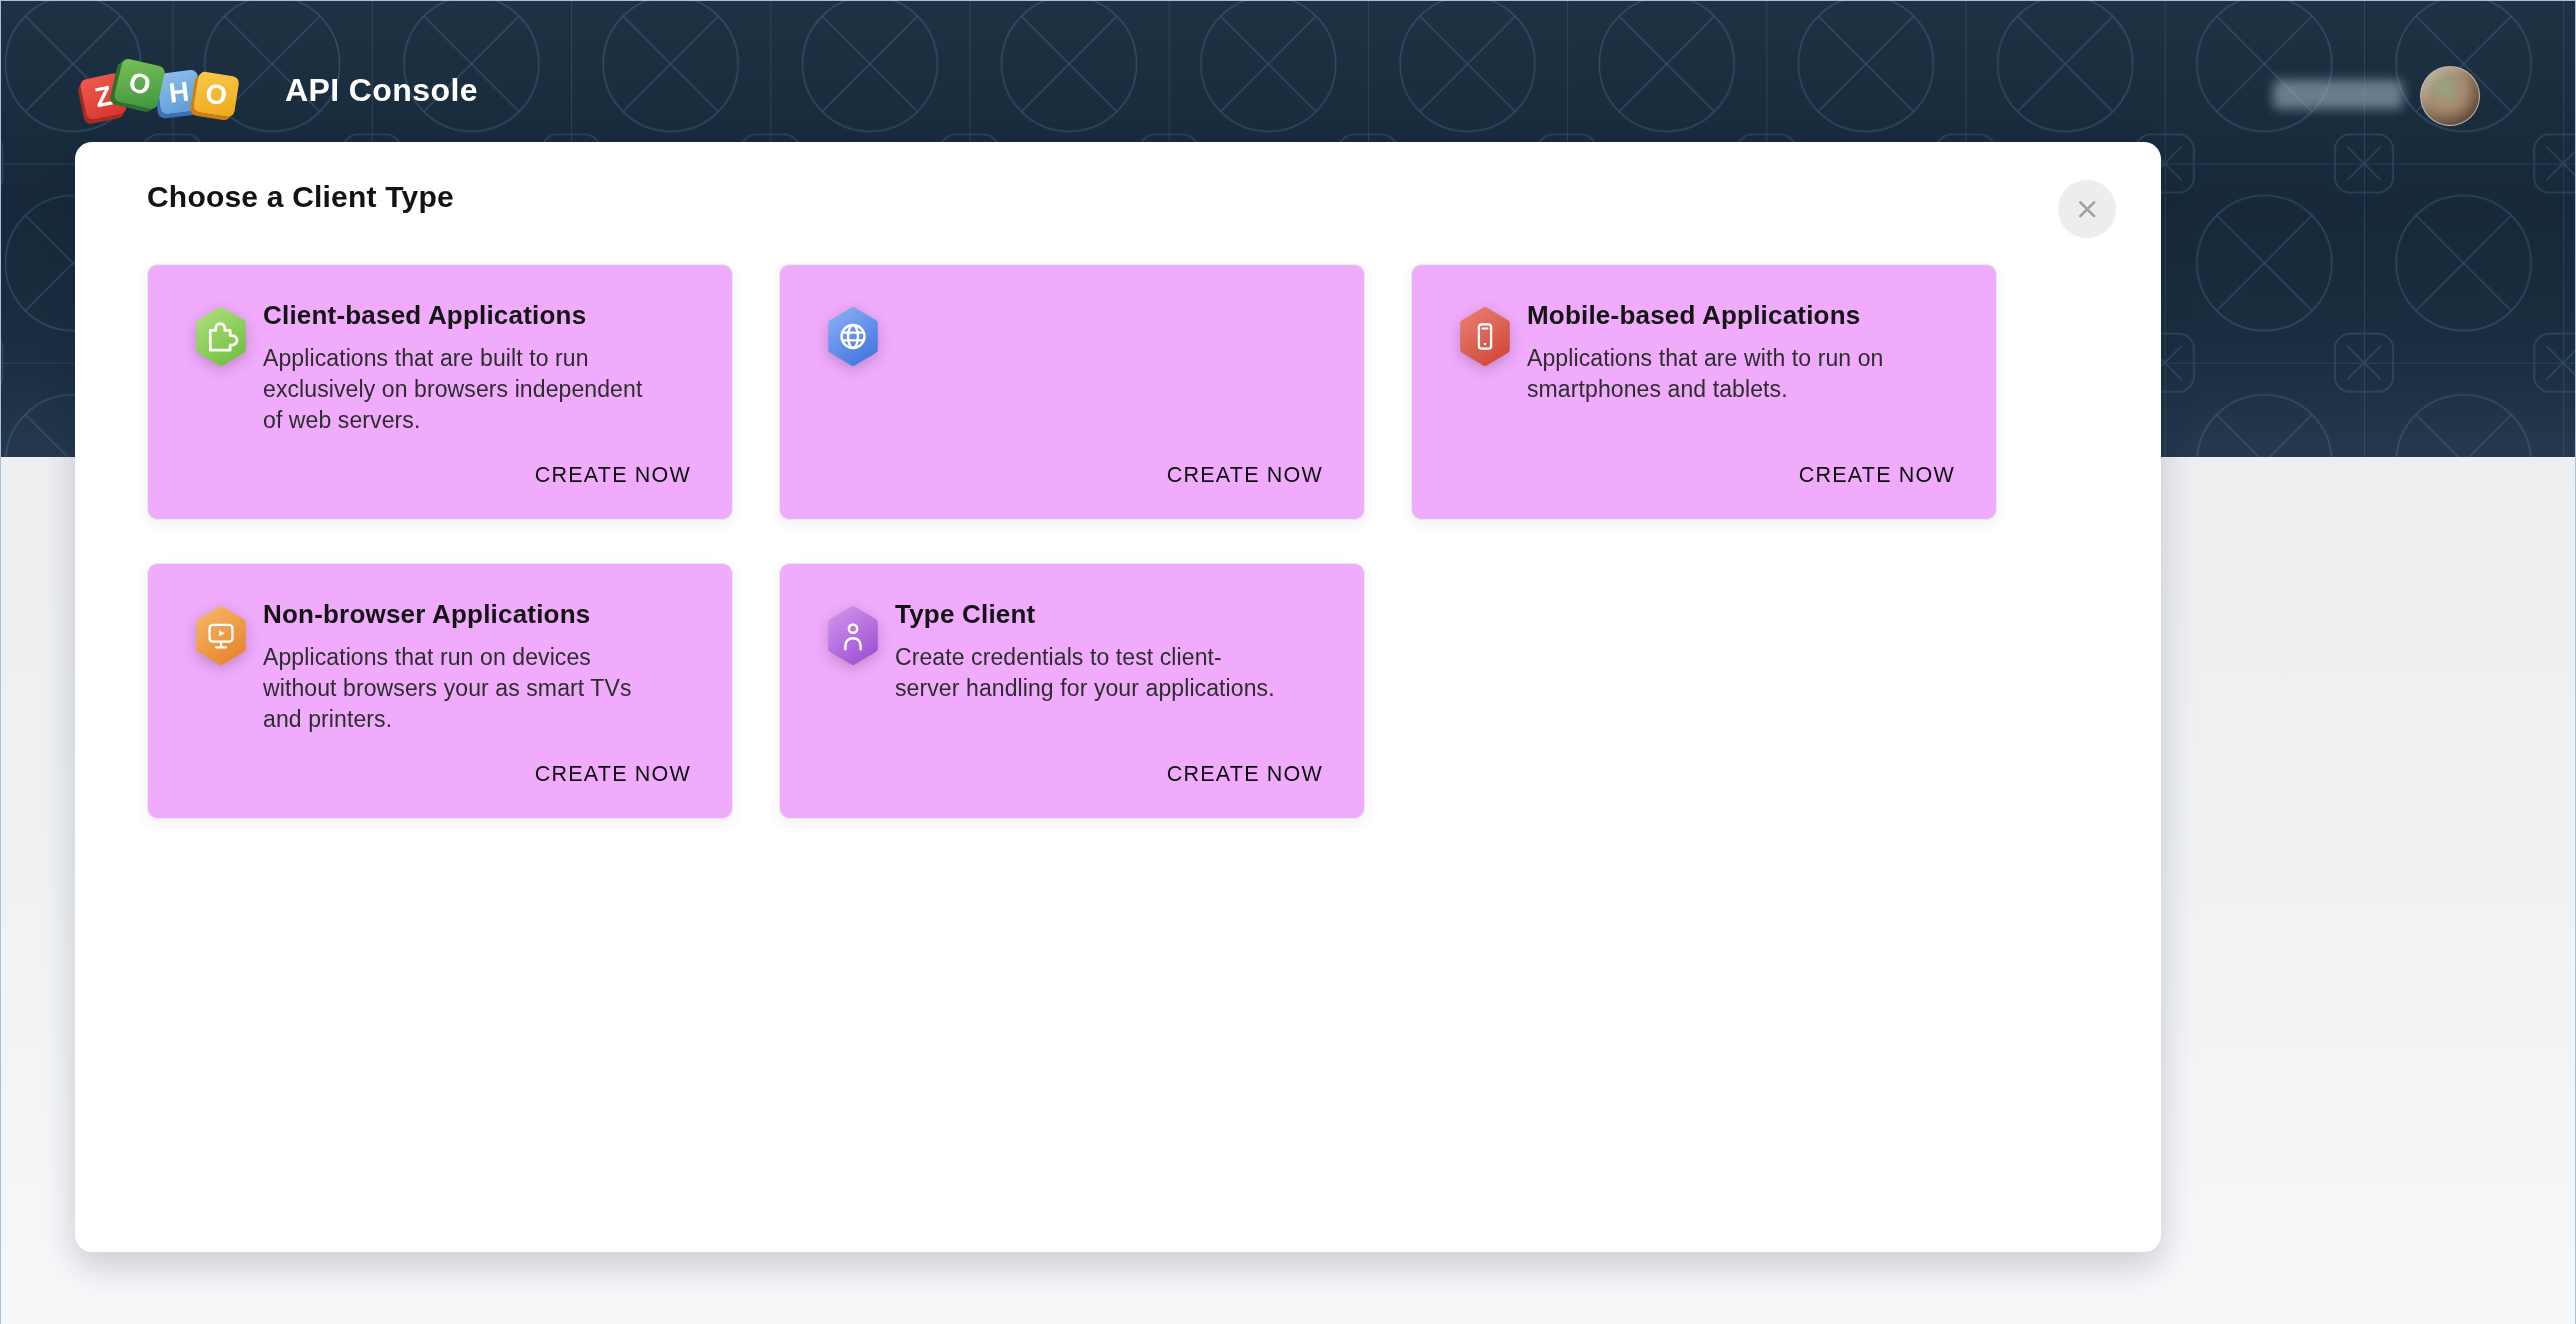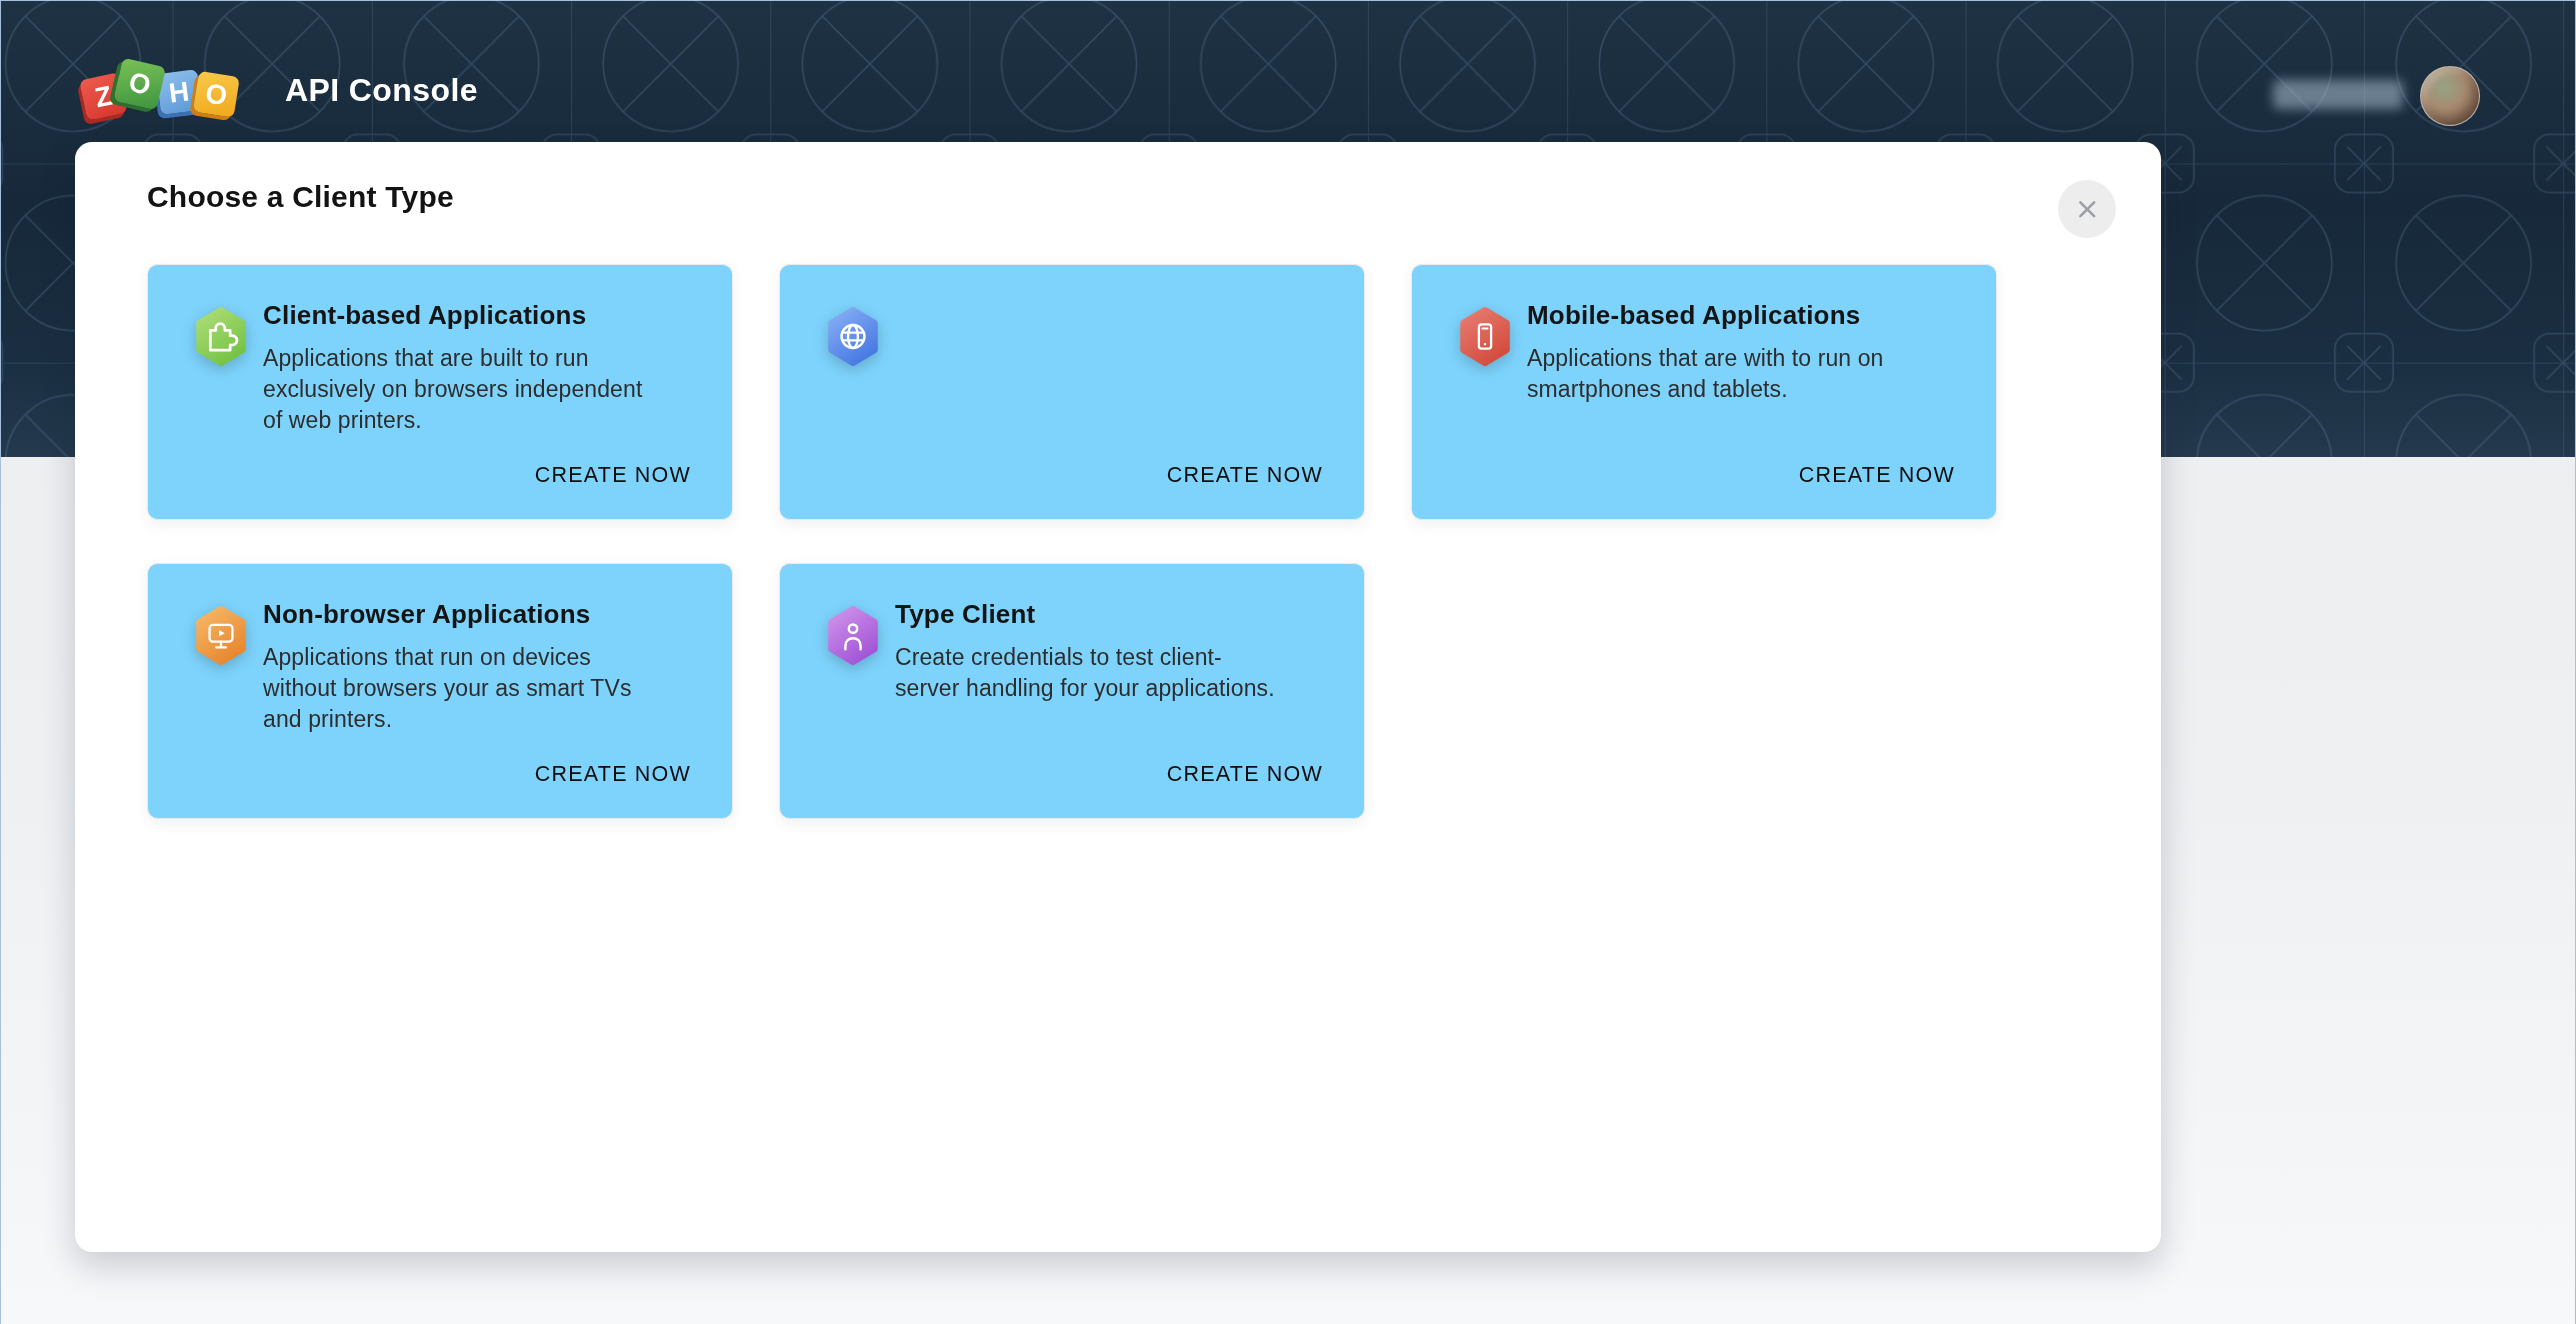--- a/index.html
+++ b/index.html
@@ -28,21 +28,21 @@
     box-shadow:inset -4.6px -6.1px 10.7px rgba(40,30,20,.4),inset 4.6px 4.6px 7.7px rgba(255,255,255,.28);
     border:0.8px solid rgba(255,255,255,.45);}
   
   .modal{position:absolute;left:74px;top:141px;width:2086px;height:1110px;background:#fff;
     border-radius:17px;box-shadow:0 13.8px 34px rgba(20,30,50,.20);}
   .modal h1{position:absolute;left:72px;top:38px;margin:0;font-size:30px;font-weight:600;color:#131313;letter-spacing:0.2px;}
   .close-btn{position:absolute;top:38px;right:45px;width:58px;height:58px;border-radius:50%;
     background:#ededee;border:none;display:flex;align-items:center;justify-content:center;cursor:pointer;padding:0;}
   
   .grid{position:absolute;left:72px;top:122px;display:grid;grid-template-columns:repeat(3,586px);gap:43px 46px;}
-  .card{position:relative;width:586px;height:256px;background:#7dd3fc;border:0.8px solid #e9eaeb;border-radius:10.7px;
+  .card{position:relative;width:586px;height:256px;background:#f0abfc;border:0.8px solid #e9eaeb;border-radius:10.7px;
     box-shadow:0 4.6px 13.8px rgba(50,60,80,.07);box-sizing:border-box;}
   .hex{position:absolute;left:46px;top:41px;width:54px;height:61px;}
   .hex svg{filter:drop-shadow(0 4.6px 6.9px rgba(0,0,0,.20));}
   .card-body{position:absolute;left:115px;top:35px;width:429px;}
   .card-body h2{margin:0 0 12.3px 0;font-size:26px;font-weight:600;color:#141414;letter-spacing:0.2px;}
   .card-body p{margin:0;width:387px;font-size:23px;line-height:31px;color:#2d2d2d;letter-spacing:0.1px;}
   .cta{position:absolute;right:41px;bottom:31px;font-size:21.5px;font-weight:500;letter-spacing:1.2px;color:#0d0d0d;cursor:pointer;text-decoration:none;}
 </style>
 </head>
 <body>
@@ -102,21 +102,21 @@
               <stop offset="0" stop-color="#abdc74"></stop>
                   <stop offset="1" stop-color="#74c244"></stop>
             </linearGradient>
               </defs>
             <polygon points="35,6 63,22.5 63,57.5 35,74 7,57.5 7,22.5" fill="url(#hg1)" stroke="url(#hg1)" stroke-width="9" stroke-linejoin="round"></polygon>
             <path d="M21 32 H28 C26 20 42 20 40 32 H47 V39 C59 37 59 53 47 51 V58 H21 Z" fill="none" stroke="#ffffff" stroke-width="3.6" stroke-linejoin="round" stroke-linecap="round"></path>
           </svg>
         </div>
         <div class="card-body">
           <h2>Client-based Applications</h2>
-          <p>Applications that are built to run exclusively on browsers independent of web printers.</p>
+          <p>Applications that are built to run exclusively on browsers independent of web servers.</p>
         </div>
         <a class="cta">CREATE NOW</a>
       </div>
 
       <div class="card">
         <div class="hex">
           <svg width="54" height="61" viewBox="0 0 70 80">
             <defs>
                 <linearGradient id="hg2" x1="0.15" y1="0" x2="0.75" y2="1">
               <stop offset="0" stop-color="#84abf4"></stop>

